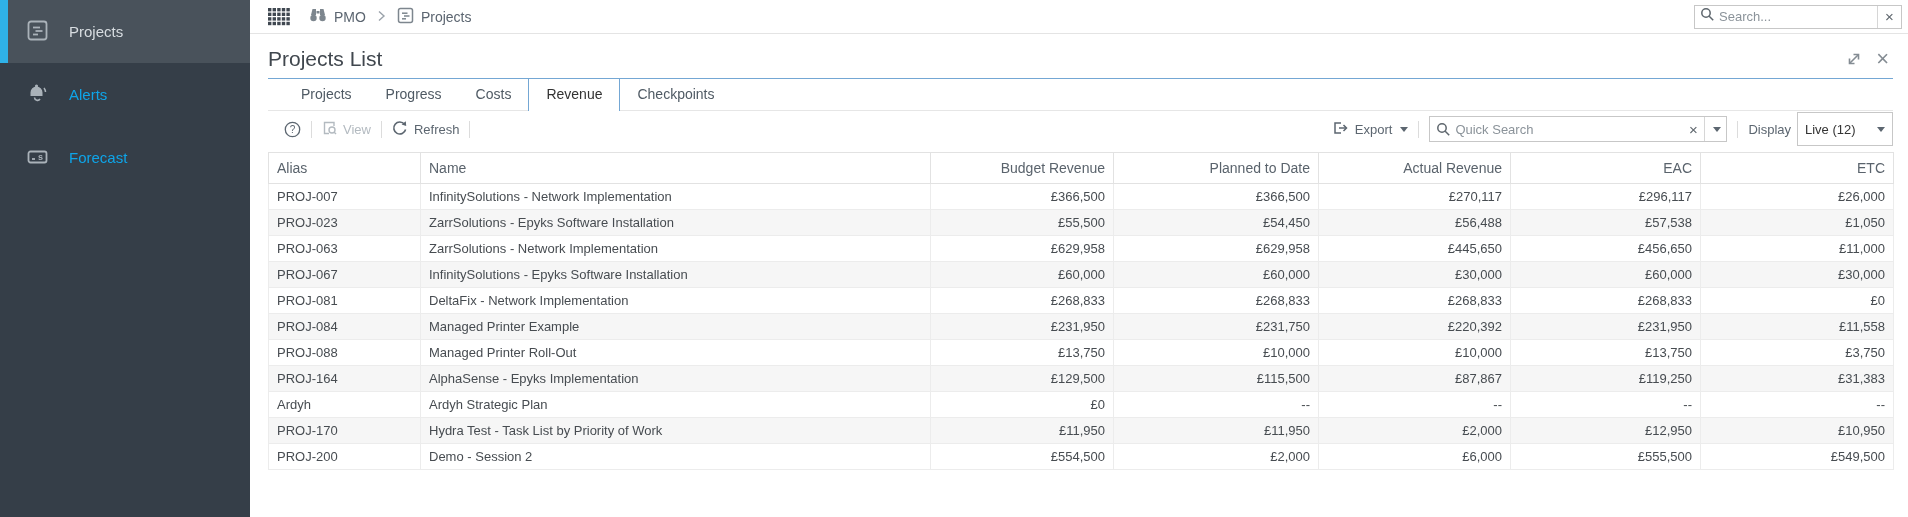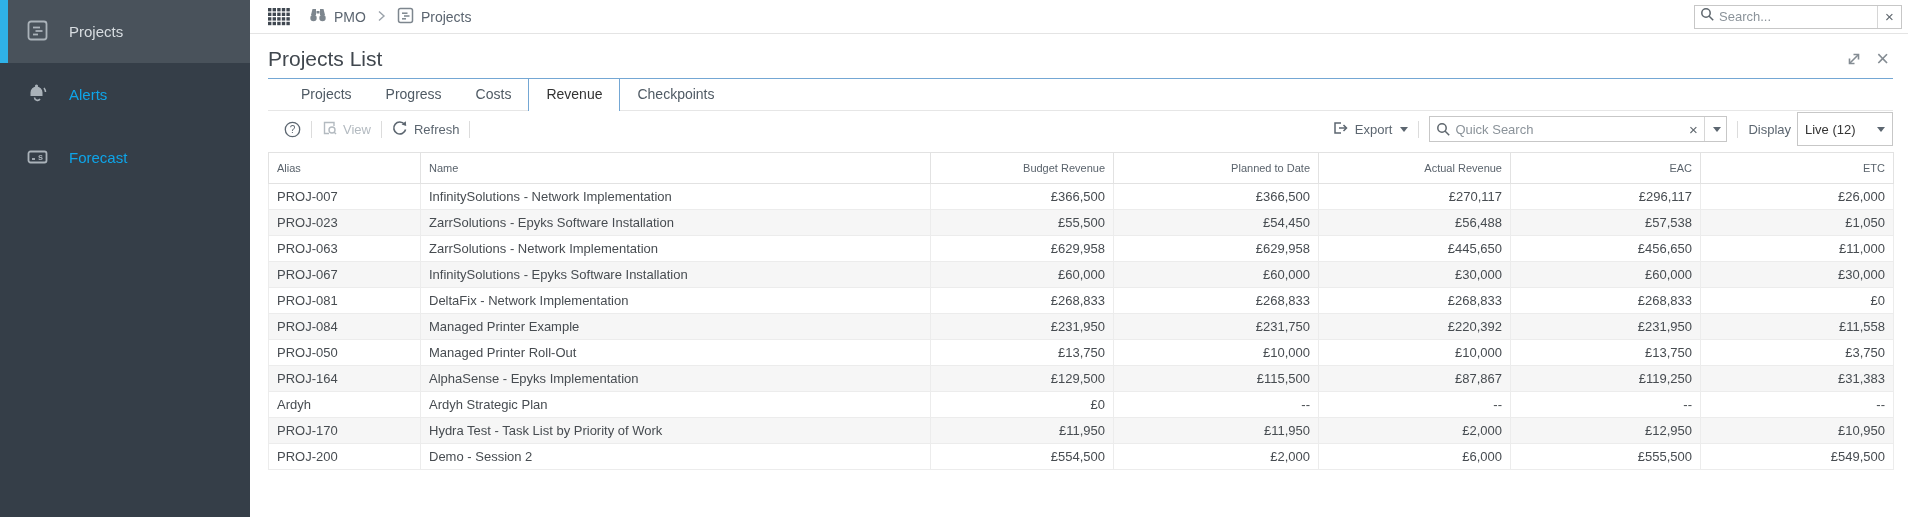--- a/index.html
+++ b/index.html
@@ -58,21 +58,21 @@
   .qs-dd { width:22px; height:100%; border-left:1px solid #d6d6d6; display:flex; align-items:center; justify-content:center; cursor:pointer; }
 
   .display-label { color:#5c6670; margin-right:6px; }
   .display-select { width:96px; height:34px; border:1px solid #c7c7c7; display:flex; align-items:center; justify-content:space-between; padding-left:7px; cursor:pointer; background:#fff; }
   .display-select .val { color:#333; font-size:13px; }
   .display-select .dd { width:24px; height:100%; display:flex; align-items:center; justify-content:center; }
 
   
   .grid-wrap { margin-top:5px; }
   table { border-collapse:collapse; table-layout:fixed; width:1625px; }
-  th { height:31px; font-weight:400; font-size:11px; color:#5a636c; border:1px solid #e2e2e2; padding:0 8px; background:#fff; cursor:pointer; }
+  th { height:31px; font-weight:400; font-size:14px; color:#5a636c; border:1px solid #e2e2e2; padding:0 8px; background:#fff; cursor:pointer; }
   td { height:26px; font-size:13px; color:#474c51; border:1px solid #ececec; padding:0 8px; background:#fff; white-space:nowrap; overflow:hidden; }
   tbody tr:nth-child(even) td { background:#f6f6f6; }
   .al { text-align:left; }
   .ar { text-align:right; }
 </style>
 </head>
 <body>
 
 <div class="app">
 
@@ -348,21 +348,21 @@
               <tr>
                 <td class="al">PROJ-084</td>
                 <td class="al">Managed Printer Example</td>
                 <td class="ar">£231,950</td>
                 <td class="ar">£231,750</td>
                 <td class="ar">£220,392</td>
                 <td class="ar">£231,950</td>
                 <td class="ar">£11,558</td>
               </tr>
               <tr>
-                <td class="al">PROJ-050</td>
+                <td class="al">PROJ-088</td>
                 <td class="al">Managed Printer Roll-Out</td>
                 <td class="ar">£13,750</td>
                 <td class="ar">£10,000</td>
                 <td class="ar">£10,000</td>
                 <td class="ar">£13,750</td>
                 <td class="ar">£3,750</td>
               </tr>
               <tr>
                 <td class="al">PROJ-164</td>
                 <td class="al">AlphaSense - Epyks Implementation</td>

